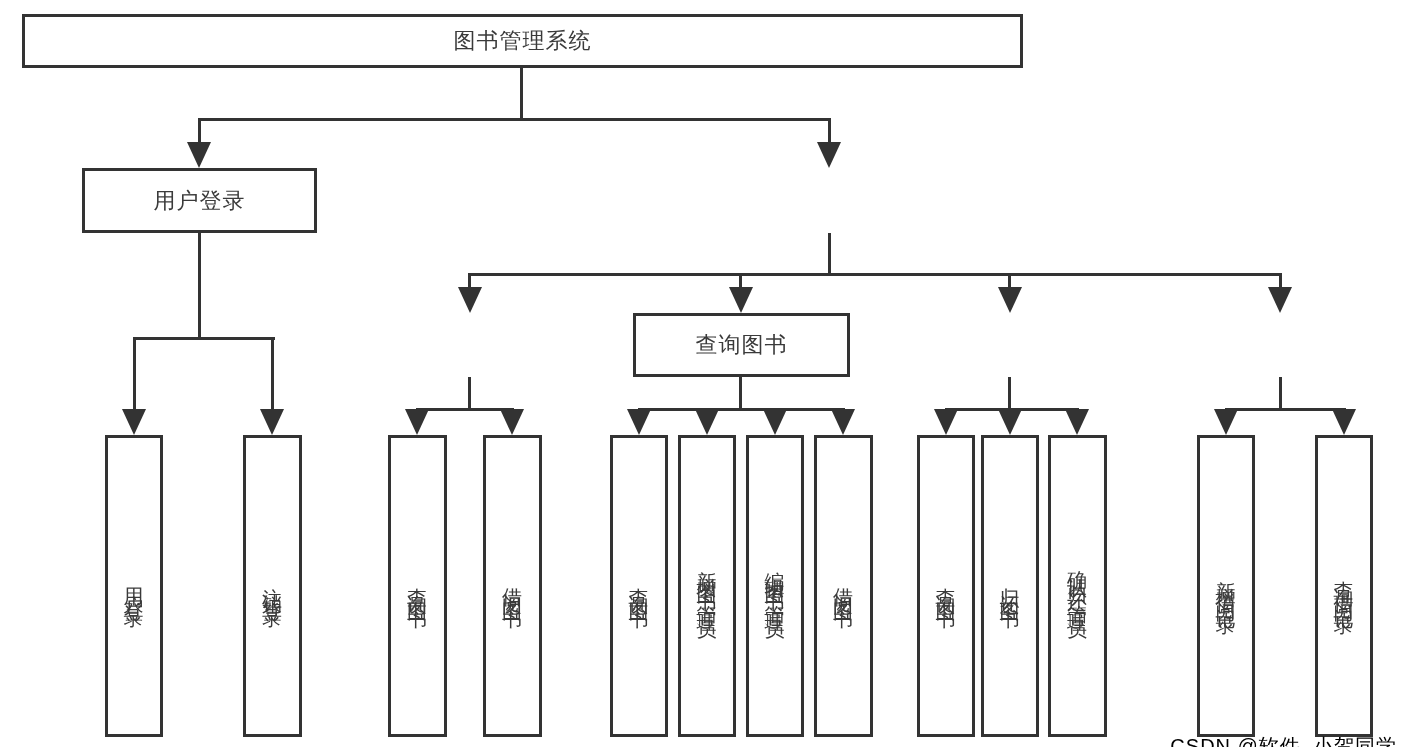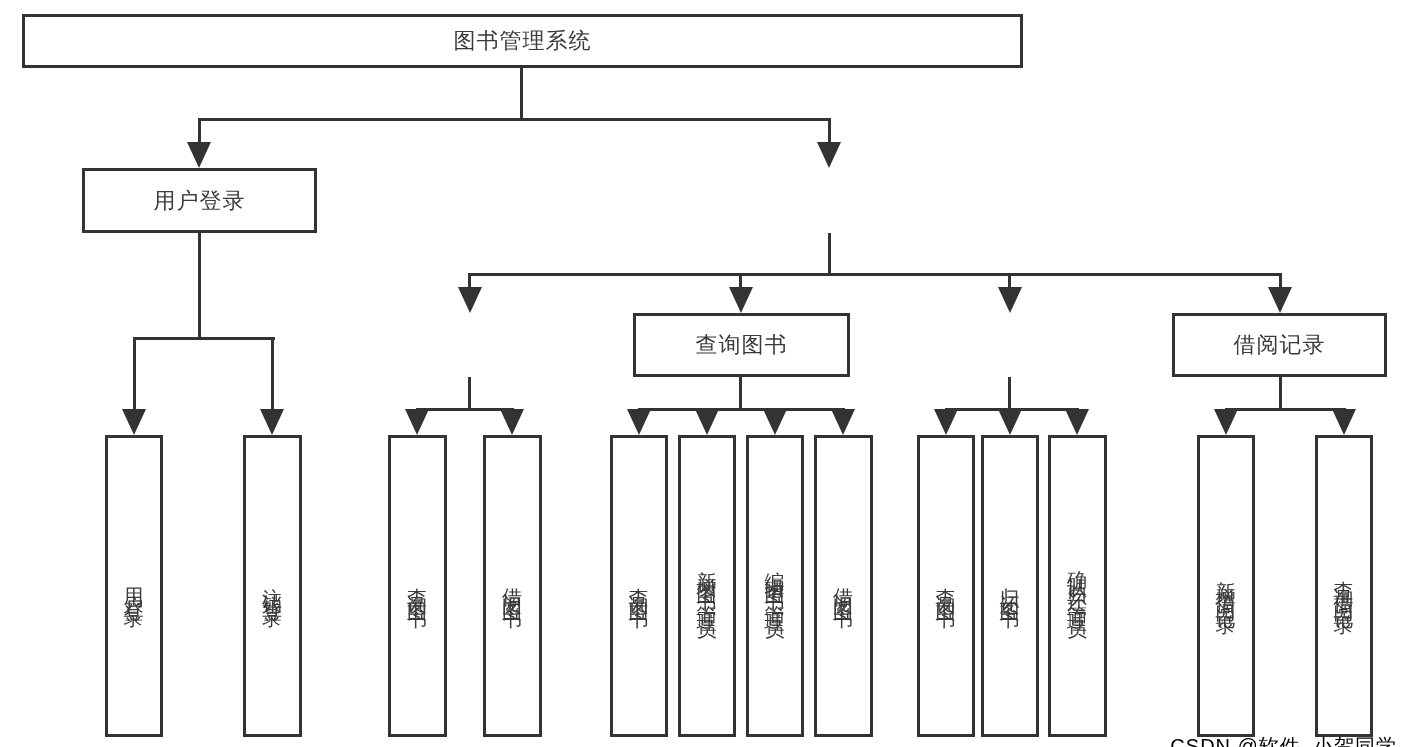--- a/index.html
+++ b/index.html
@@ -103,23 +103,20 @@
   <div class="vline" style="left:739px; top:273px; height:20px;"></div>
   <div class="arrow" style="left:729px; top:287px;"></div>
   <div class="vline" style="left:1008px; top:273px; height:20px;"></div>
   <div class="arrow" style="left:998px; top:287px;"></div>
   <div class="vline" style="left:1279px; top:273px; height:20px;"></div>
   <div class="arrow" style="left:1268px; top:287px;"></div>
 
   <div class="node" style="left:633px; top:313px; width:217px; height:64px;">
     <span>查询图书</span>
   </div>
-  <div class="node" style="left:1172px; top:313px; width:215px; height:64px;">
-    <span>借阅记录</span>
-  </div>
 
   <div class="vline" style="left:468px; top:377px; height:34px;"></div>
   <div class="hline" style="left:416px; top:408px; width:98px;"></div>
   <div class="vline" style="left:416px; top:408px; height:12px;"></div>
   <div class="arrow" style="left:405px; top:409px;"></div>
   <div class="vline" style="left:511px; top:408px; height:12px;"></div>
   <div class="arrow" style="left:500px; top:409px;"></div>
 
   <div class="vline" style="left:739px; top:377px; height:34px;"></div>
   <div class="hline" style="left:638px; top:408px; width:207px;"></div>

